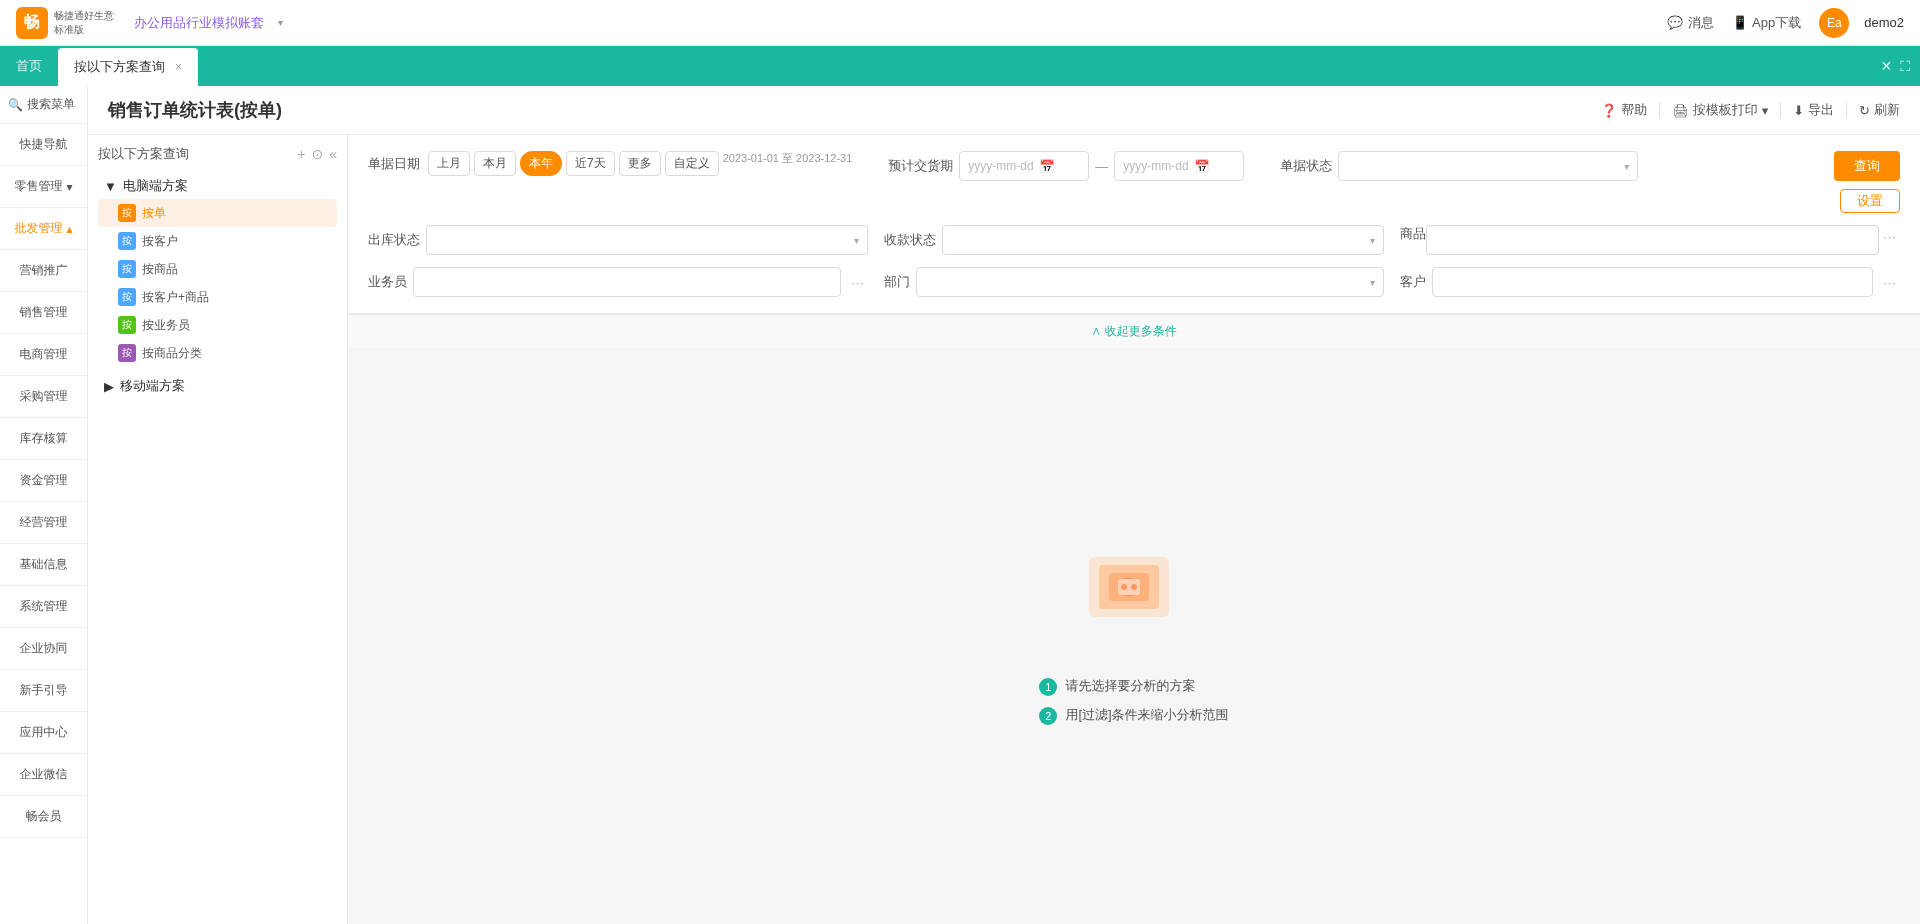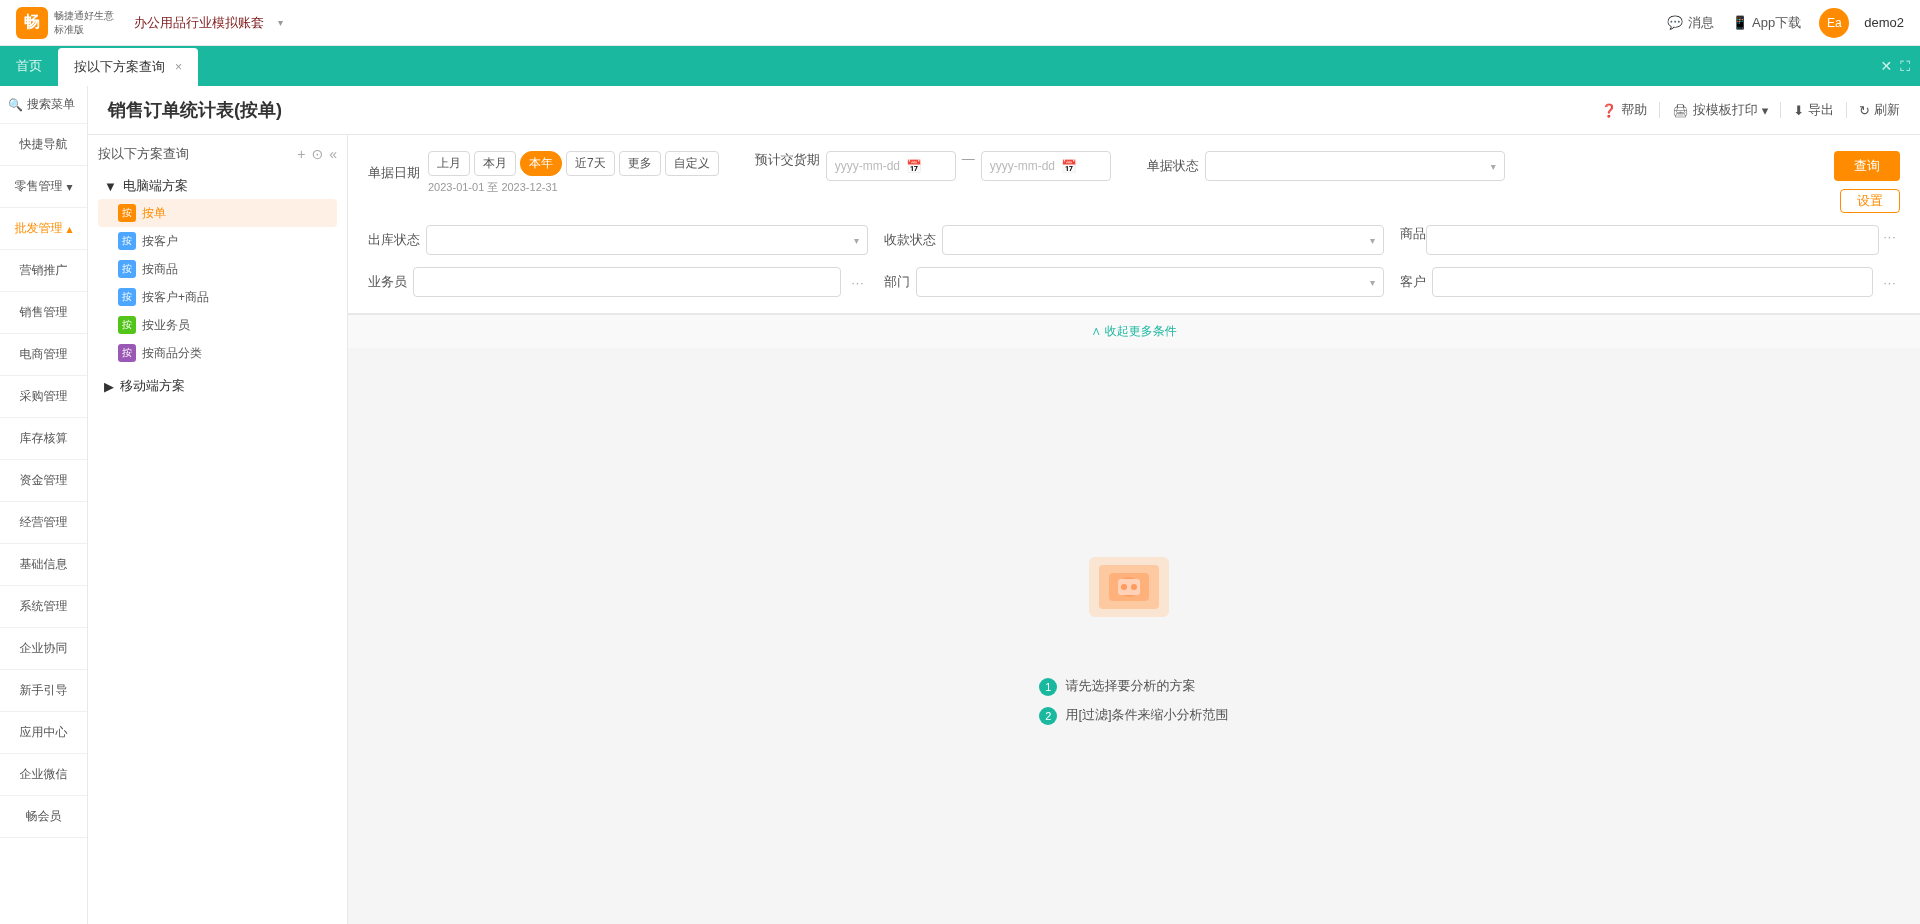--- a/index.html
+++ b/index.html
@@ -11,21 +11,21 @@
       background: #fff; height: 46px; padding: 0 16px;
       border-bottom: 1px solid #e8e8e8;
     }
     .top-header-left { display: flex; align-items: center; gap: 10px; }
     .logo-area { display: flex; align-items: center; gap: 6px; }
     .logo-icon {
       width: 32px; height: 32px; background: #ff8c00; border-radius: 6px;
       display: flex; align-items: center; justify-content: center; color: #fff; font-size: 16px; font-weight: bold;
     }
     .logo-text { font-size: 11px; color: #666; line-height: 1.3; }
-    .app-title { font-size: 13px; color: #7f1d1d; margin-left: 10px; }
+    .app-title { font-size: 13px; color: #8b5cf6; margin-left: 10px; }
     .dropdown-arrow { color: #999; font-size: 10px; margin-left: 4px; cursor: pointer; }
     .top-header-right { display: flex; align-items: center; gap: 18px; }
     .header-btn { display: flex; align-items: center; gap: 4px; color: #555; cursor: pointer; font-size: 13px; }
     .avatar {
       width: 30px; height: 30px; background: #ff8c00; border-radius: 50%;
       display: flex; align-items: center; justify-content: center; color: #fff; font-size: 12px;
     }
     .user-name { font-size: 13px; color: #333; }
 
     
@@ -359,34 +359,34 @@
       </div>
 
       <div class="right-panel">
 
         <div class="filter-area">
 
           <div style="display:flex; align-items:flex-start; gap:16px; margin-bottom:12px;">
 
             <div style="display:flex; align-items:center; gap:8px; flex-shrink:0;">
               <span style="color:#555;font-size:13px;white-space:nowrap;">单据日期</span>
-              <div style="display:flex; flex-direction:column; gap:4px;">
+              <div style="display:flex; flex-direction:row; gap:4px;">
                 <div style="display:flex; align-items:center; gap:4px;">
                   <button class="quick-date-btn">上月</button>
                   <button class="quick-date-btn">本月</button>
                   <button class="quick-date-btn active">本年</button>
                   <button class="quick-date-btn">近7天</button>
                   <button class="quick-date-btn">更多</button>
                   <button class="quick-date-btn">自定义</button>
                 </div>
                 <span style="font-size:11px;color:#999;">2023-01-01 至 2023-12-31</span>
               </div>
             </div>
 
-            <div style="display:flex; align-items:flex-start; gap:6px; margin-left:20px;">
+            <div style="display:flex; align-items:center; gap:6px; margin-left:20px;">
               <span style="color:#555;font-size:13px;white-space:nowrap;">预计交货期</span>
               <div class="date-picker">
                 <span style="color:#bbb;">yyyy-mm-dd</span>
                 <span class="date-icon">📅</span>
               </div>
               <span style="color:#999;">—</span>
               <div class="date-picker">
                 <span style="color:#bbb;">yyyy-mm-dd</span>
                 <span class="date-icon">📅</span>
               </div>

